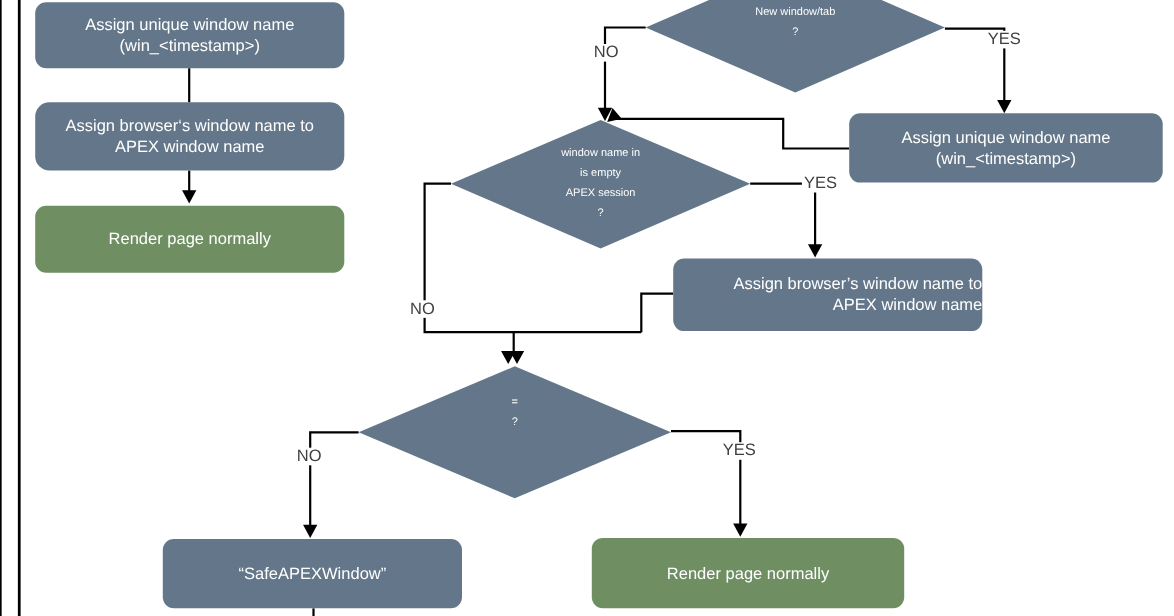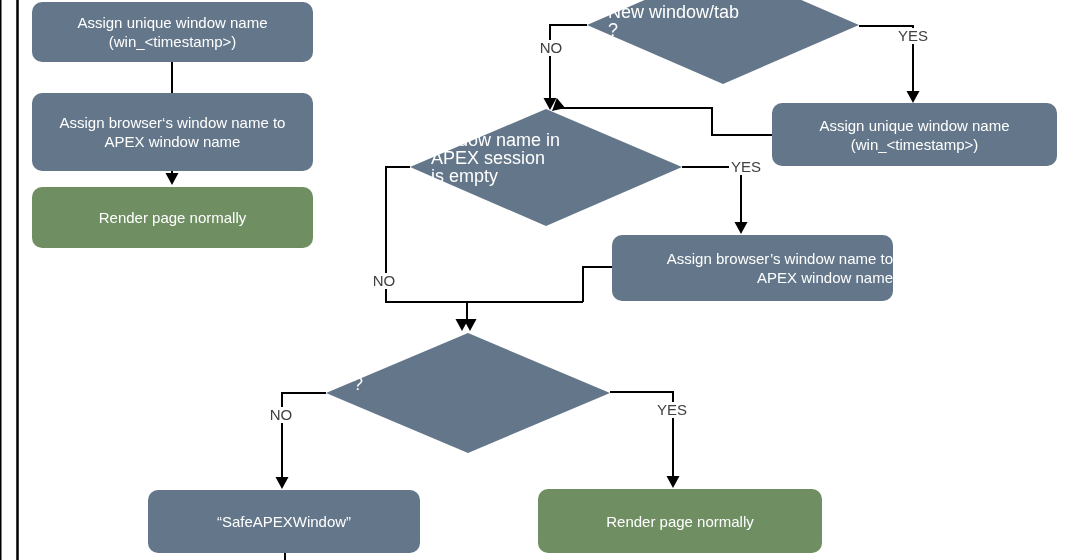--- a/index.html
+++ b/index.html
@@ -21,30 +21,30 @@
   .node{
     position:absolute;z-index:2;display:flex;flex-direction:column;
     align-items:center;justify-content:center;
     border-radius:10px;color:var(--node-text);
     font-size:15px;line-height:19px;text-align:center;
   }
   .process{background:var(--process-fill);}
   .terminal{background:var(--terminal-fill);align-items:center;}
   .diamond-text{
     position:absolute;z-index:2;width:230px;transform:translateX(-50%);
-    color:var(--node-text);font-size:18px;line-height:18px;
+    color:var(--node-text);font-size:10px;line-height:18px;text-align:center;
   }
   .edge-label{
     position:absolute;z-index:3;transform:translate(-50%,-50%);
     background:var(--background);color:var(--edge-label-text);
     font-size:15px;line-height:16px;padding:0 2px;white-space:nowrap;
   }
   
   #n-assign-unique-left   {left:32px;  top:2px;   width:281px;height:60px;}
-  #n-assign-browser-left  {left:32px;  top:93px;  width:281px;height:78px;}
+  #n-assign-browser-left  {left:32px;  top:93px;  width:281px;height:62px;border-radius:13px;}
   #n-render-left          {left:32px;  top:187px; width:281px;height:61px;}
   #n-assign-unique-right  {left:772px; top:103px; width:285px;height:63px;}
   #n-assign-browser-right {left:612px; top:235px; width:281px;height:66px;align-items:flex-end;}
   #n-set-browser-name     {left:148px; top:490px; width:272px;height:63px;}
   #n-render-right         {left:538px; top:489px; width:284px;height:64px;}
   #t-new-window   {left:723px;top:3px;}
   #t-name-empty   {left:546px;top:131px;}
   #t-name-match   {left:468px;top:357px;}
   #l-d1-no  {left:551px;top:48px;}
   #l-d1-yes {left:913px;top:36px;}
@@ -130,22 +130,22 @@
     <span>Render page normally</span>
   </div>
 
   <div class="diamond-text" id="t-new-window">
     <div>New window/tab</div>
     <div>?</div>
   </div>
 
   <div class="diamond-text" id="t-name-empty">
     <div>window name in</div>
+    <div>is empty</div>
     <div>APEX session</div>
-    <div>is empty</div>
     <div>?</div>
   </div>
 
   <div class="diamond-text" id="t-name-match">
     <div>=</div>
     <div>?</div>
   </div>
 
   <span class="edge-label" id="l-d1-no">NO</span>
   <span class="edge-label" id="l-d1-yes">YES</span>

